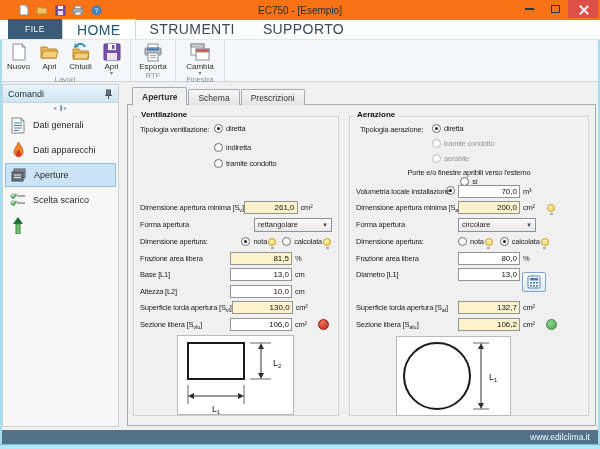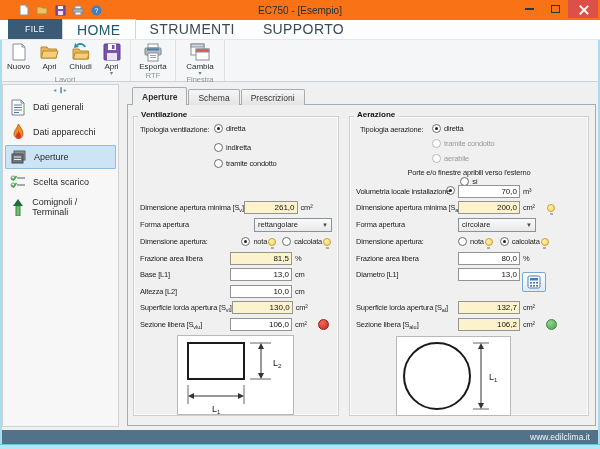--- a/index.html
+++ b/index.html
@@ -224,20 +224,30 @@
           </span>
           <span class="blabel">Cambia</span>
           <span class="drop">▾</span>
         </div>
       </div>
       <div class="rglabel">Finestra</div>
     </div>
   </div>
 
   <div class="sidebar">
+    <div class="sbheader">
+      <span class="htxt">Comandi</span>
+      <span>
+        <svg width="9" height="10" viewBox="0 0 9 10">
+            <rect x="2.5" y="1" width="4" height="5" fill="#6b7780" stroke="#4c565e"></rect>
+            <line x1="1" y1="6.5" x2="8" y2="6.5" stroke="#4c565e"></line>
+            <line x1="4.5" y1="6.5" x2="4.5" y2="10" stroke="#4c565e"></line>
+          </svg>
+      </span>
+    </div>
     <div class="sbhandle">◄▐►</div>
 
     <div class="sbitem">
       <span class="sbicon">
         <svg width="14" height="17" viewBox="0 0 14 17">
             <path d="M1 1 h9 l3 3 v12 h-12 z" fill="#fff" stroke="#7d858c"></path>
             <path d="M10 1 v3 h3" fill="none" stroke="#7d858c"></path>
             <line x1="3" y1="6" x2="11" y2="6" stroke="#4a7ab5"></line>
             <line x1="3" y1="8.5" x2="11" y2="8.5" stroke="#4a7ab5"></line>
             <line x1="3" y1="11" x2="11" y2="11" stroke="#4a7ab5"></line>
@@ -279,21 +289,20 @@
       </span>
       <span>Scelta scarico</span>
     </div>
     <div class="sbitem">
       <span class="sbicon">
         <svg width="12" height="17" viewBox="0 0 12 17">
             <polygon points="6,0 11,7 1,7" fill="#1f6b3c"></polygon>
             <rect x="4" y="7" width="4" height="10" fill="#6fbf6f" stroke="#3f8a3f"></rect>
           </svg>
       </span>
-      <span>Comignoli / Terminali</span>
     </div>
   </div>
 
   <div class="content">
     <div class="tabstrip">
       <div class="ctab active">Aperture</div>
       <div class="ctab">Schema</div>
       <div class="ctab">Prescrizioni</div>
     </div>
 

